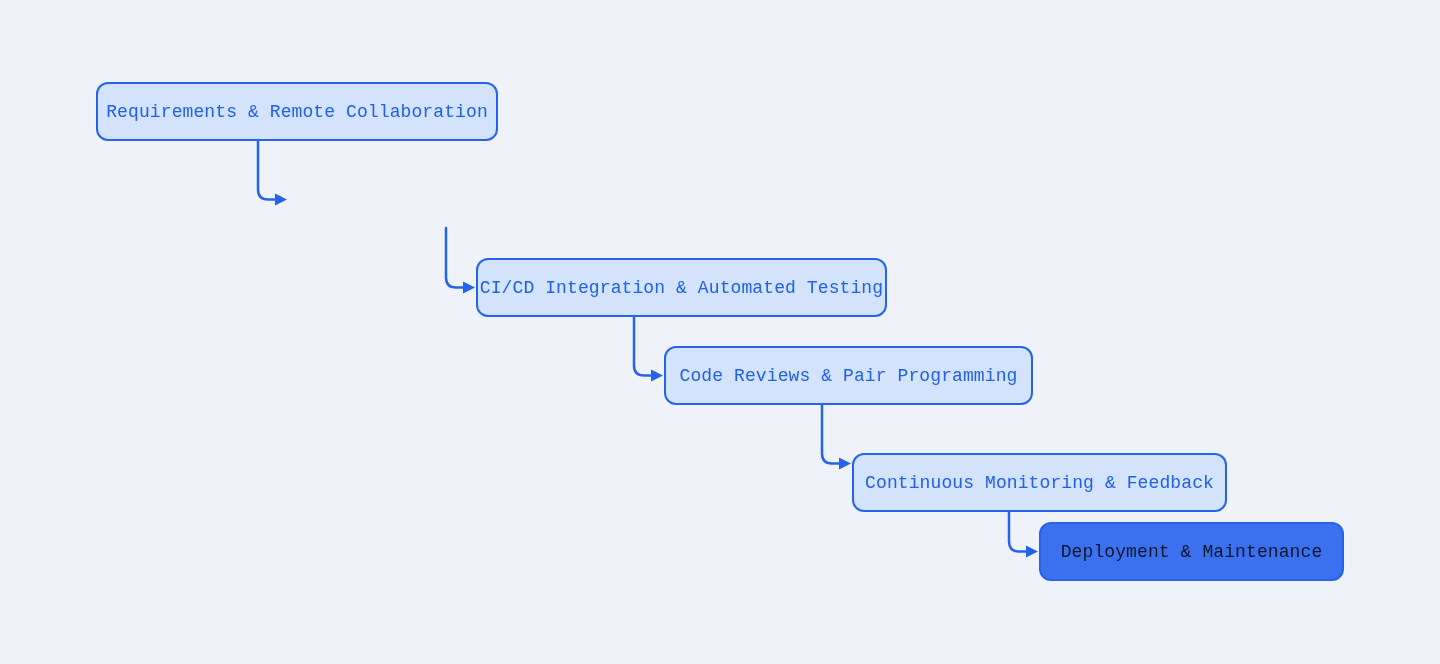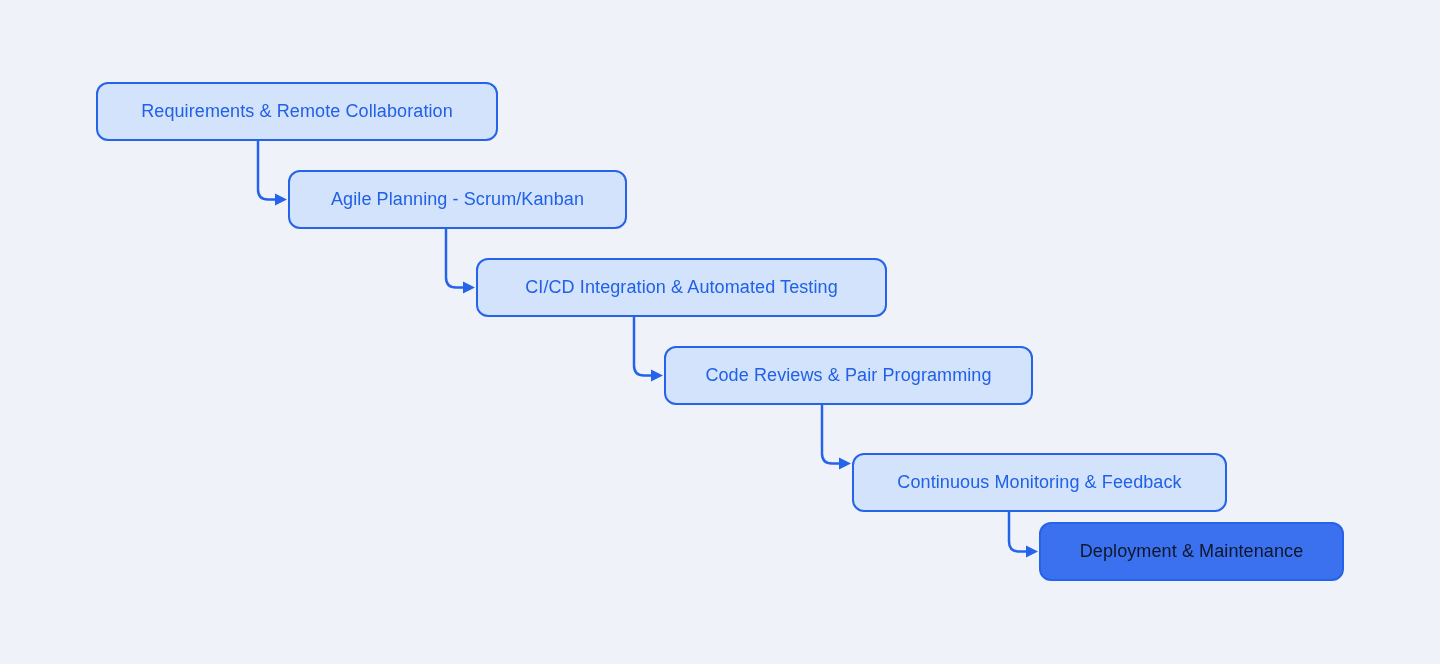--- a/index.html
+++ b/index.html
@@ -29,20 +29,21 @@
     height: 59px;
     border-radius: 12px;
     border: 2px solid;
     display: flex;
     align-items: center;
     justify-content: center;
     font-size: 18px;
     font-weight: 500;
     letter-spacing: 0.1px;
     white-space: nowrap;
+    font-family: Liberation Mono, monospace;
   }
   .flow-node .node-label {
     padding: 0 20px;
   }
 </style>
 </head>
 <body>
 
 <div class="canvas" id="canvas" style="background: rgb(239, 243, 249);">
   <svg class="edge-layer" id="edgeLayer" width="1440" height="664" viewBox="0 0 1440 664" xmlns="http://www.w3.org/2000/svg">
@@ -63,23 +64,20 @@
         <polygon points="839,457.5 851,463.5 839,469.5" fill="#2563eb"></polygon>
       </g>
       <g>
         <path d="M 1009 492 L 1009 541.5 Q 1009 551.5 1019 551.5 L 1028 551.5" fill="none" stroke="#2563eb" stroke-width="2.5" stroke-linecap="round"></path>
         <polygon points="1026,545.5 1038,551.5 1026,557.5" fill="#2563eb"></polygon>
       </g>
     </svg>
 <div class="flow-node" style="left: 96px; top: 82px; width: 402px; background: rgb(210, 227, 251); border-color: rgb(37, 99, 235); color: rgb(33, 96, 232);">
       <span class="node-label">Requirements &amp; Remote Collaboration</span>
     </div>
-    <div class="flow-node" style="left: 288px; top: 170px; width: 339px; background: rgb(210, 227, 251); border-color: rgb(37, 99, 235); color: rgb(33, 96, 232);">
-      <span class="node-label">Agile Planning - Scrum/Kanban</span>
-    </div>
     <div class="flow-node" style="left: 664px; top: 346px; width: 369px; background: rgb(210, 227, 251); border-color: rgb(37, 99, 235); color: rgb(33, 96, 232);">
       <span class="node-label">Code Reviews &amp; Pair Programming</span>
     </div>
     <div class="flow-node" style="left: 476px; top: 258px; width: 411px; background: rgb(210, 227, 251); border-color: rgb(37, 99, 235); color: rgb(33, 96, 232);">
       <span class="node-label">CI/CD Integration &amp; Automated Testing</span>
     </div>
     <div class="flow-node" style="left: 852px; top: 453px; width: 375px; background: rgb(210, 227, 251); border-color: rgb(37, 99, 235); color: rgb(33, 96, 232);">
       <span class="node-label">Continuous Monitoring &amp; Feedback</span>
     </div>
     <div class="flow-node" style="left: 1039px; top: 522px; width: 305px; background: rgb(59, 112, 238); border-color: rgb(37, 99, 235); color: #0f172a;">

